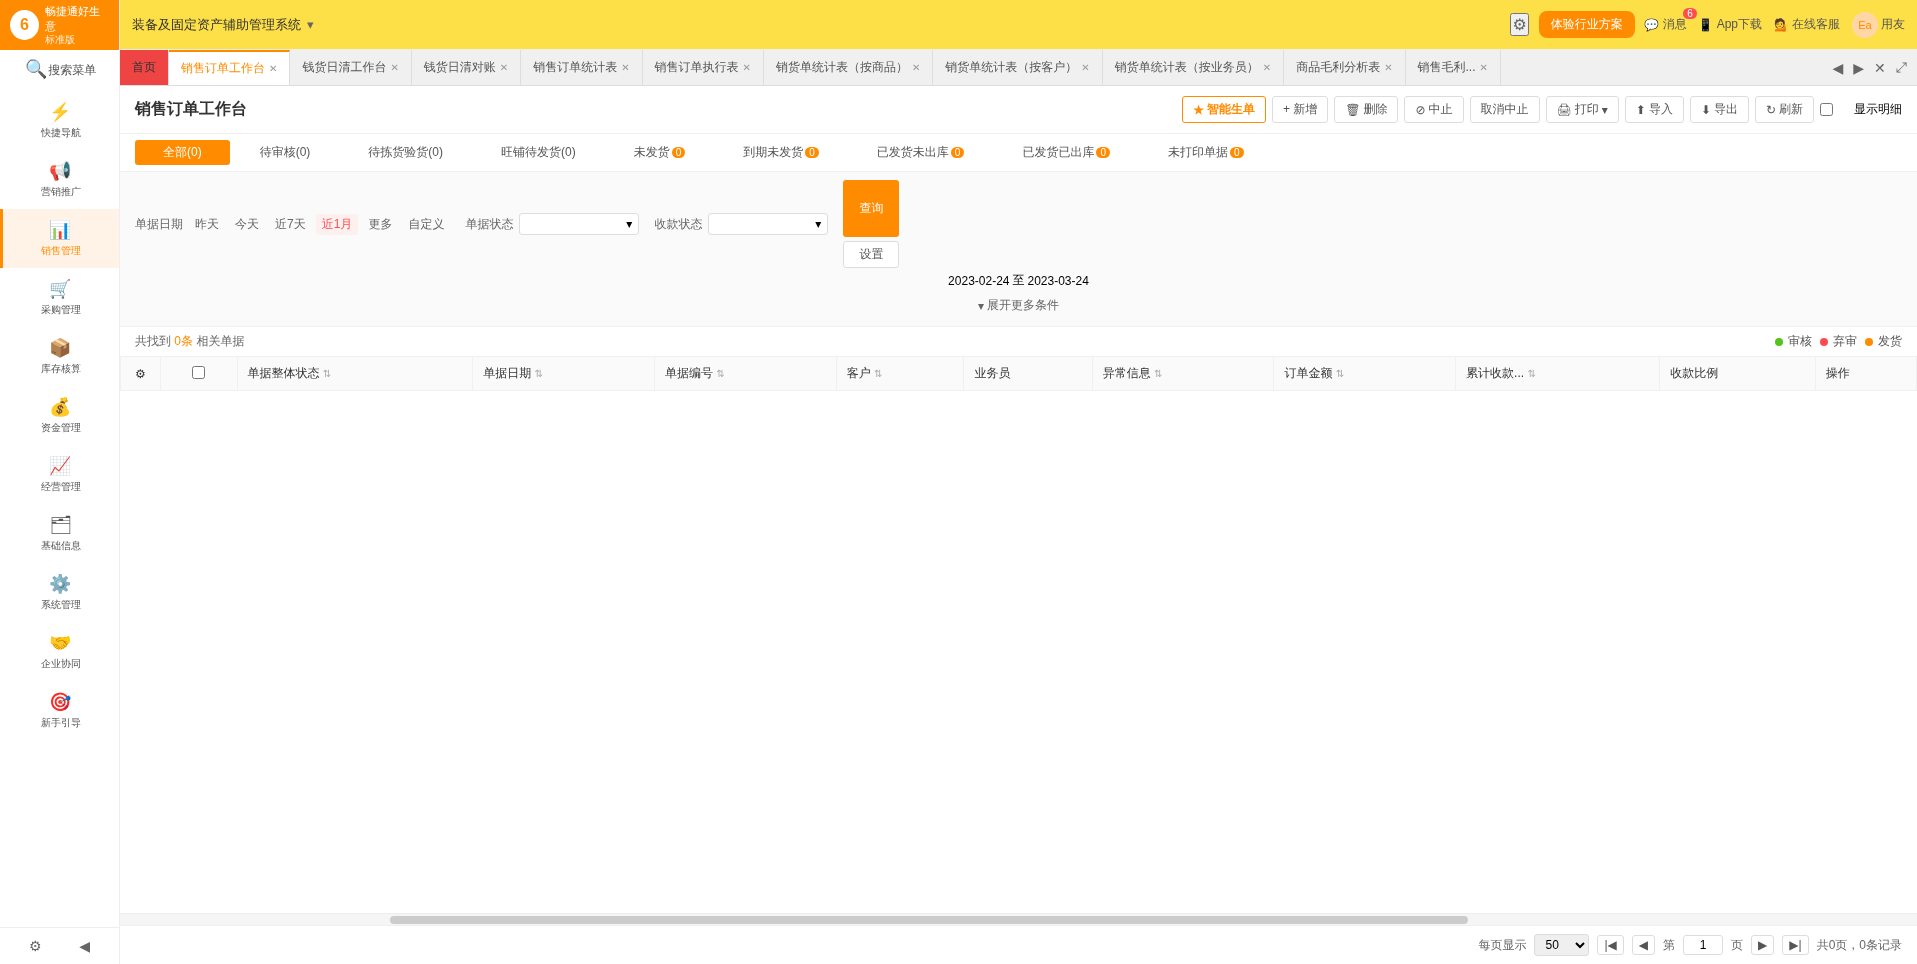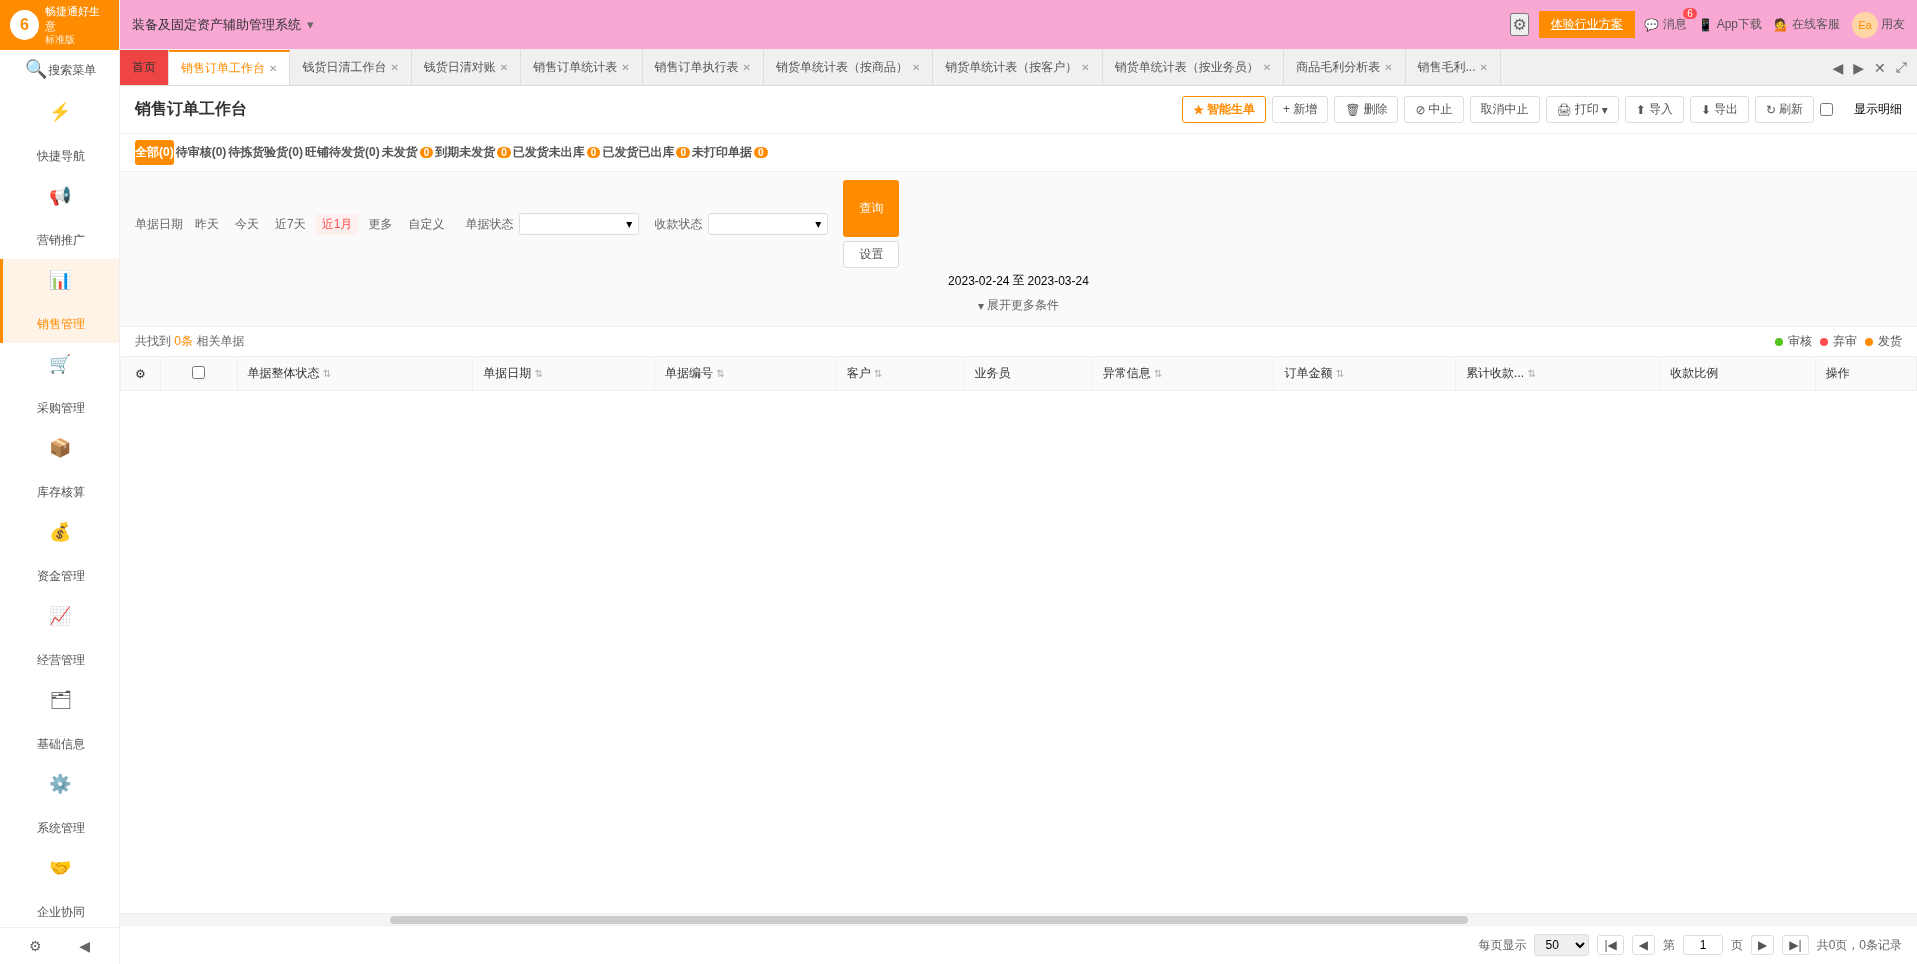--- a/index.html
+++ b/index.html
@@ -8,33 +8,33 @@
     
     .sidebar { width: 120px; background: #fff; display: flex; flex-direction: column; border-right: 1px solid #eee; flex-shrink: 0; }
     .sidebar-logo { background: #ff8c00; color: white; padding: 10px; display: flex; align-items: center; gap: 6px; height: 50px; }
     .sidebar-logo-icon { width: 30px; height: 30px; background: white; border-radius: 50%; display: flex; align-items: center; justify-content: center; }
     .sidebar-logo-icon span { color: #ff8c00; font-size: 16px; font-weight: bold; }
     .sidebar-logo-text { color: white; font-size: 11px; line-height: 1.3; }
     .sidebar-nav { flex: 1; overflow-y: auto; }
     .sidebar-item { display: flex; flex-direction: column; align-items: center; padding: 10px 5px; cursor: pointer; color: #555; border-left: 3px solid transparent; }
     .sidebar-item.active { background: #fff3e8; color: #ff8c00; border-left-color: #ff8c00; }
     .sidebar-item-icon { font-size: 18px; margin-bottom: 3px; }
-    .sidebar-item-label { font-size: 12px; text-align: center; margin-top: 22px; }
+    .sidebar-item-label { font-size: 10px; text-align: center; }
     .sidebar-bottom { padding: 10px; display: flex; justify-content: space-around; border-top: 1px solid #eee; }
     .sidebar-bottom-btn { background: none; border: none; cursor: pointer; color: #666; font-size: 14px; }
 
     
     .main { flex: 1; display: flex; flex-direction: column; overflow: hidden; }
 
     
-    .topbar { height: 50px; background: #f9a8d4; display: flex; align-items: center; padding: 0 12px; border-bottom: 1px solid #eee; gap: 10px; }
+    .topbar { height: 50px; background: #fde047; display: flex; align-items: center; padding: 0 12px; border-bottom: 1px solid #eee; gap: 10px; }
     .topbar-title { font-size: 13px; color: #333; flex: 1; display: flex; align-items: center; gap: 6px; }
     .topbar-dropdown { color: #666; cursor: pointer; }
     .topbar-settings { color: #666; cursor: pointer; font-size: 16px; }
-    .topbar-industry-btn { background: #ff8c00; color: white; border: none; padding: 5px 12px; border-radius: 0; cursor: pointer; font-size: 12px; text-decoration: underline; }
+    .topbar-industry-btn { background: #ff8c00; color: white; border: none; padding: 5px 12px; border-radius: 8px; cursor: pointer; font-size: 12px; }
     .topbar-right { display: flex; align-items: center; gap: 12px; color: #555; font-size: 12px; }
     .topbar-right-item { display: flex; align-items: center; gap: 3px; cursor: pointer; position: relative; }
     .topbar-avatar { width: 26px; height: 26px; background: #ffd6a5; border-radius: 50%; display: flex; align-items: center; justify-content: center; font-size: 11px; color: #ff8c00; }
 
     
     .tabbar { background: #f0f0f0; display: flex; align-items: center; border-bottom: 1px solid #ddd; overflow: hidden; height: 36px; }
     .tab { display: flex; align-items: center; gap: 4px; padding: 0 12px; height: 36px; cursor: pointer; border-right: 1px solid #ddd; white-space: nowrap; color: #555; font-size: 12px; flex-shrink: 0; }
     .tab.active { background: white; color: #ff8c00; border-top: 2px solid #ff8c00; }
     .tab.home { background: #ef4444; color: #333; }
     .tab-close { font-size: 10px; color: #999; cursor: pointer; }
@@ -46,21 +46,21 @@
 
     
     .page-header { padding: 10px 15px; display: flex; align-items: center; justify-content: space-between; border-bottom: 1px solid #f0f0f0; }
     .page-title { font-size: 16px; font-weight: bold; color: #333; }
     .page-actions { display: flex; align-items: center; gap: 6px; }
     .btn { padding: 4px 10px; border: 1px solid #ddd; background: white; border-radius: 3px; cursor: pointer; font-size: 12px; color: #555; display: flex; align-items: center; gap: 3px; }
     .btn-smart { background: white; border-color: #ff8c00; color: #ff8c00; font-weight: bold; display: flex; align-items: center; gap: 3px; }
 
     
     .filter-tabs { display: flex; align-items: center; padding: 6px 15px; gap: 2px; border-bottom: 1px solid #f0f0f0; }
-    .filter-tab { padding: 4px 0; border-radius: 3px; cursor: pointer; color: #555; font-size: 12px; font-weight: bold; }
+    .filter-tab { padding: 4px 28px; border-radius: 3px; cursor: pointer; color: #555; font-size: 12px; }
     .filter-tab.active { background: #ff8c00; color: white; border-radius: 3px; }
     .filter-tab .count-badge { background: #ff4d4f; color: white; border-radius: 10px; padding: 0 4px; font-size: 10px; margin-left: 2px; }
     .filter-tab .count-badge.orange { background: #ff8c00; }
 
     
     .search-bar { padding: 8px 15px; background: #fafafa; border-bottom: 1px solid #f0f0f0; }
     .search-row { display: flex; align-items: center; gap: 15px; flex-wrap: wrap; }
     .search-field { display: flex; align-items: center; gap: 6px; }
     .search-label { color: #666; white-space: nowrap; font-size: 12px; }
     .date-range { display: flex; align-items: center; gap: 3px; }

